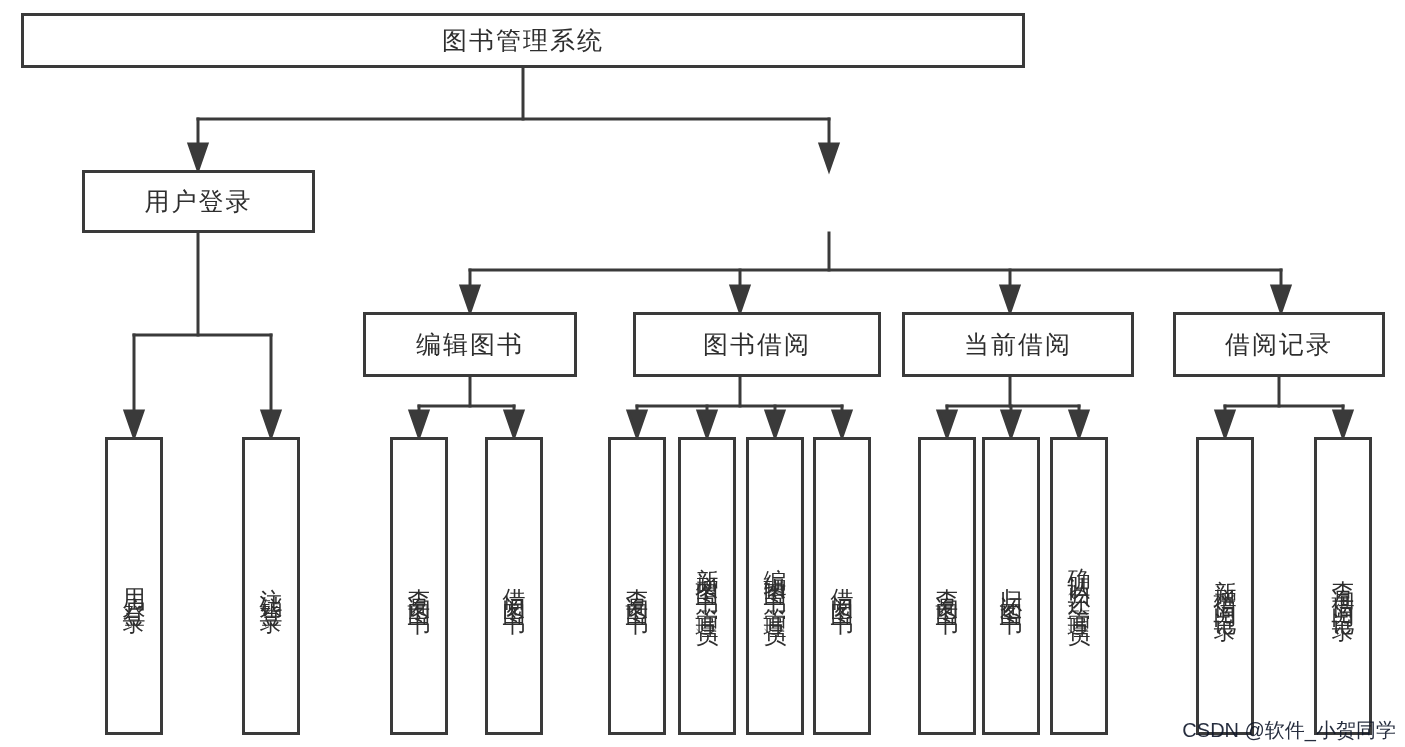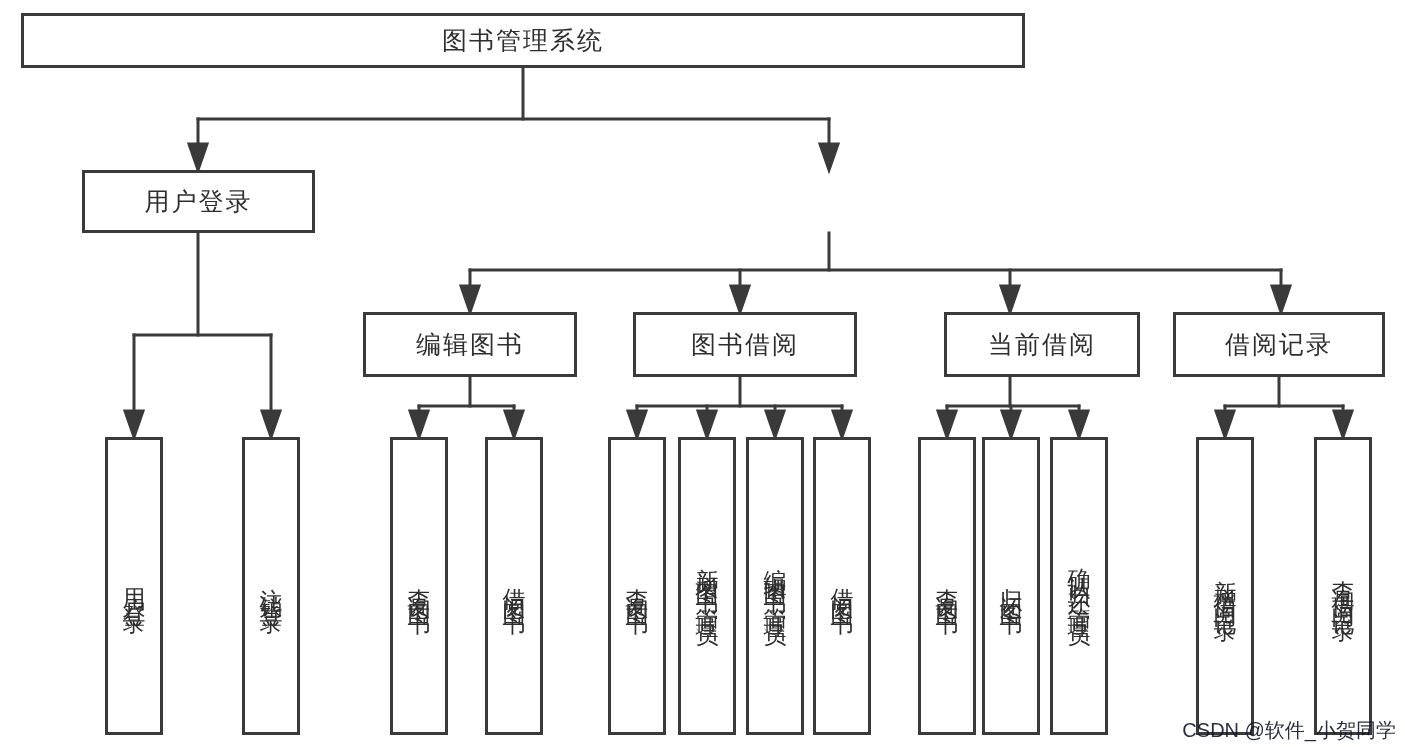--- a/index.html
+++ b/index.html
@@ -144,24 +144,24 @@
     <span>图书管理系统</span>
   </div>
 
   <div class="box h" style="left:82px; top:170px; width:233px; height:63px;">
     <span>用户登录</span>
   </div>
 
   <div class="box h" style="left:363px; top:312px; width:214px; height:65px;">
     <span>编辑图书</span>
   </div>
-  <div class="box h" style="left:633px; top:312px; width:224px; height:65px;">
+  <div class="box h" style="left:633px; top:312px; width:248px; height:65px;">
     <span>图书借阅</span>
   </div>
-  <div class="box h" style="left:902px; top:312px; width:196px; height:65px;margin-left:42px;">
+  <div class="box h" style="left:902px; top:312px; width:232px; height:65px;">
     <span>当前借阅</span>
   </div>
   <div class="box h" style="left:1173px; top:312px; width:212px; height:65px;">
     <span>借阅记录</span>
   </div>
 
   <div class="box v" style="left:105px; top:437px; width:58px; height:298px;">
     <span>用户登录</span>
   </div>
   <div class="box v" style="left:242px; top:437px; width:58px; height:298px;">

